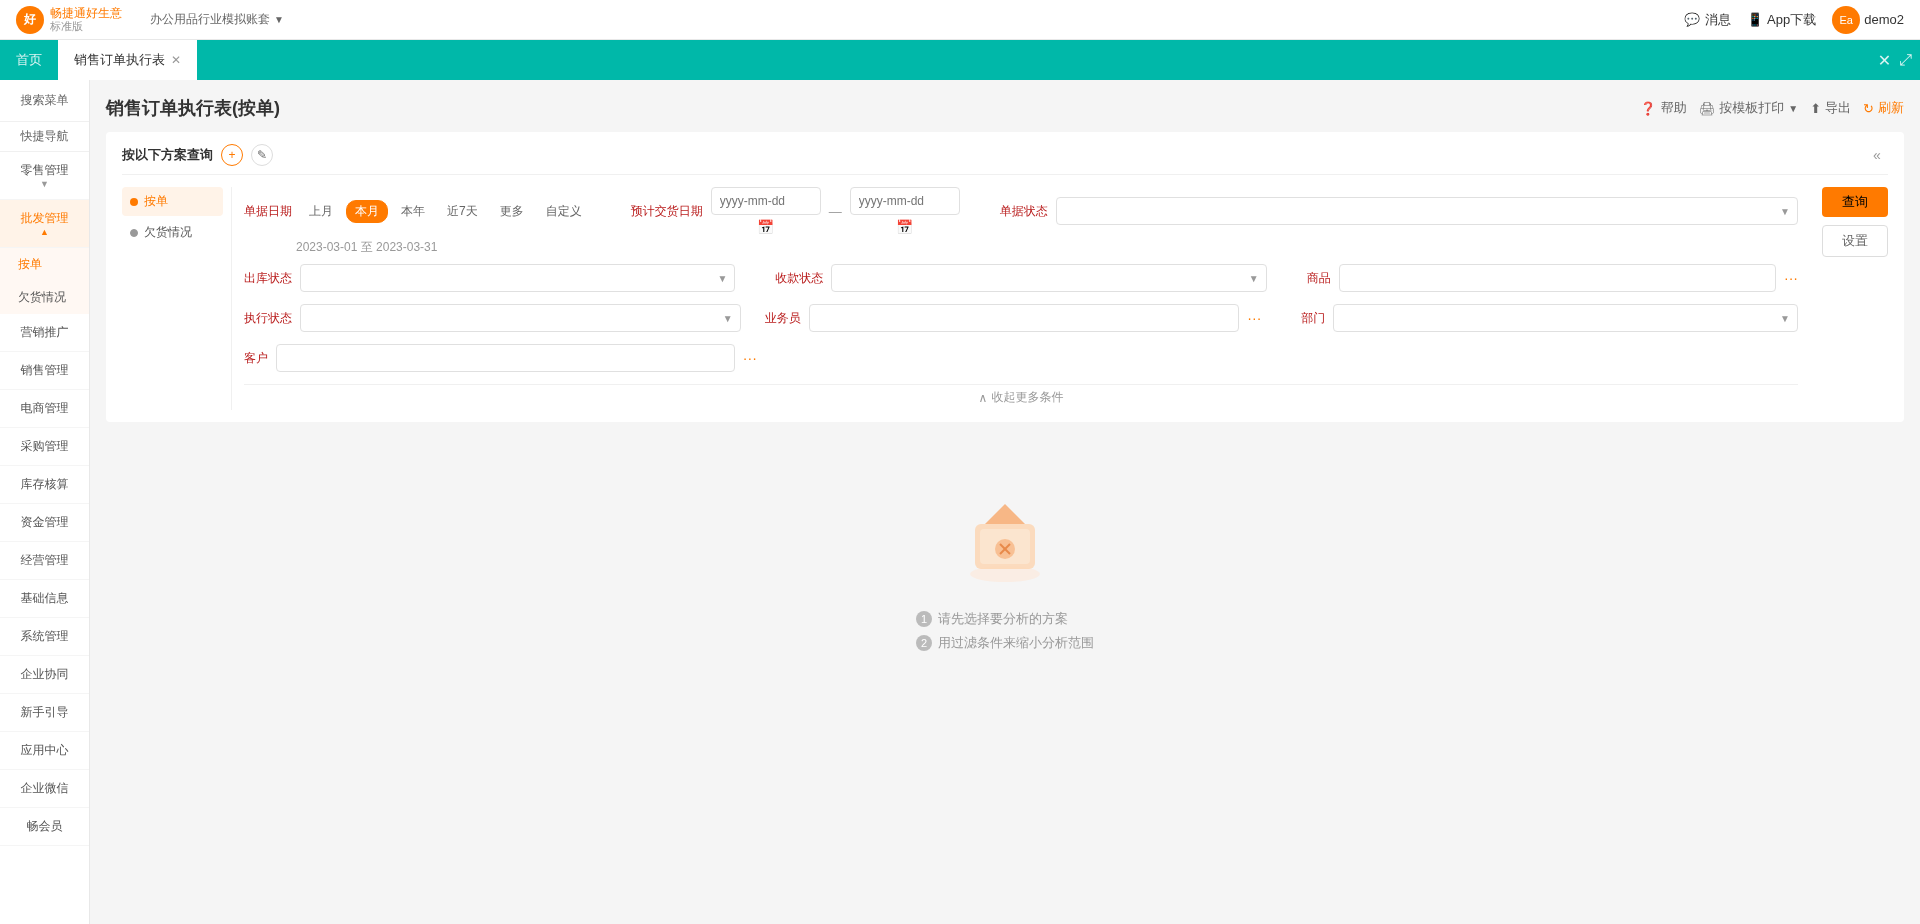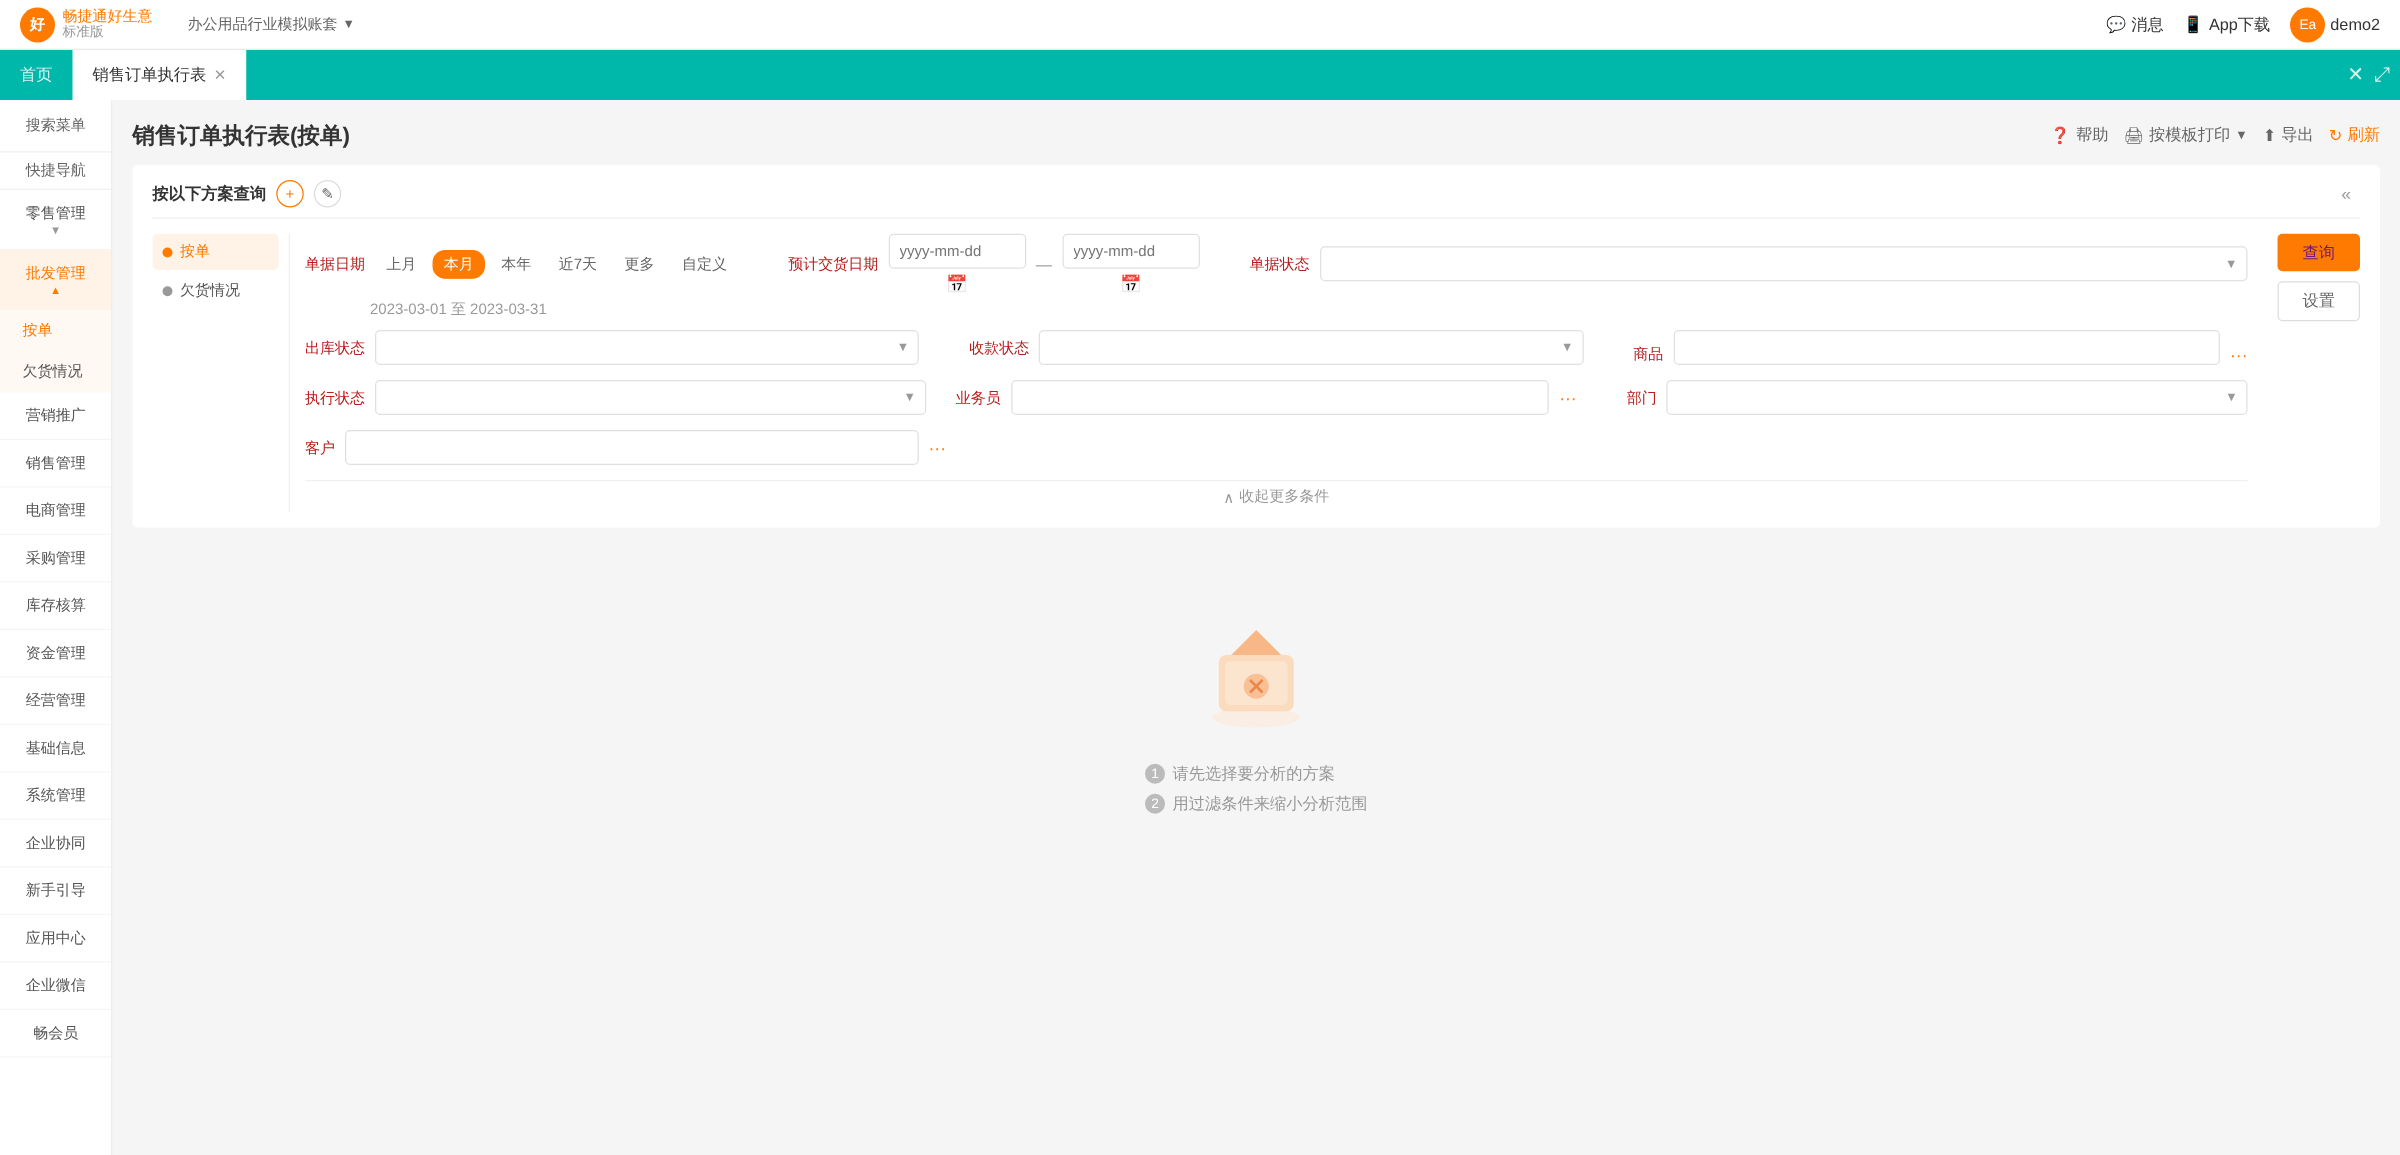--- a/index.html
+++ b/index.html
@@ -199,21 +199,21 @@
     
     .date-range { display: flex; align-items: center; gap: 4px; }
     .date-btn { padding: 2px 8px; border-radius: 3px; font-size: 12px; cursor: pointer; border: 1px solid transparent; color: #666; }
     .date-btn.active { background: #ff7a00; color: #fff; border-color: #ff7a00; border-radius: 10px; }
     .date-input-wrap { display: flex; align-items: center; gap: 4px; flex-direction: column; }
     .date-input { height: 28px; border: 1px solid #e0e0e0; border-radius: 4px; padding: 0 8px; font-size: 12px; color: #999; width: 110px; outline: none; }
     .date-sep { color: #999; }
     .cal-icon { color: #ff7a00; font-size: 14px; cursor: pointer; }
 
     
-    .btn-primary { background: #ff7a00; color: #701a75; border: none; border-radius: 4px; padding: 6px 20px; font-size: 13px; cursor: pointer; font-family: Liberation Serif, serif; }
+    .btn-primary { background: #ff7a00; color: #000000; border: none; border-radius: 4px; padding: 6px 20px; font-size: 13px; cursor: pointer; font-family: Liberation Serif, serif; }
     .btn-default { background: #fff; color: #666; border: 1px solid #ddd; border-radius: 4px; padding: 6px 16px; font-size: 13px; cursor: pointer; }
 
     
     .collapse-row { text-align: center; padding: 4px 0; border-top: 1px solid #f0f0f0; cursor: pointer; color: #999; font-size: 12px; display: flex; align-items: center; justify-content: center; gap: 4px; }
 
     
     .empty-state { display: flex; flex-direction: column; align-items: center; justify-content: center; padding: 60px 0; }
     .empty-icon { width: 100px; height: 100px; margin-bottom: 16px; }
     .empty-tips { color: #999; font-size: 13px; }
     .empty-tips p { display: flex; align-items: center; gap: 6px; margin-bottom: 6px; }
@@ -452,21 +452,21 @@
             </div>
             <div class="filter-field" style="flex:1; margin-left:24px;">
               <span class="filter-label">收款状态</span>
               <div class="filter-select-wrap" style="flex:1;">
                 <select class="filter-select" style="width:100%;">
                   <option value=""></option>
                 </select>
                 <span class="arrow">▼</span>
               </div>
             </div>
-            <div class="filter-field" style="flex:1; margin-left:24px;align-items:flex-end;">
+            <div class="filter-field" style="flex:1; margin-left:24px;">
               <span class="filter-label">商品</span>
               <input type="text" class="filter-input" style="flex: 1 1 0%;">
               <span class="dots-btn">···</span>
             </div>
           </div>
 
           <div class="filter-row">
             <div class="filter-field" style="flex:1;">
               <span class="filter-label">执行状态</span>
               <div class="filter-select-wrap" style="flex:1;">

